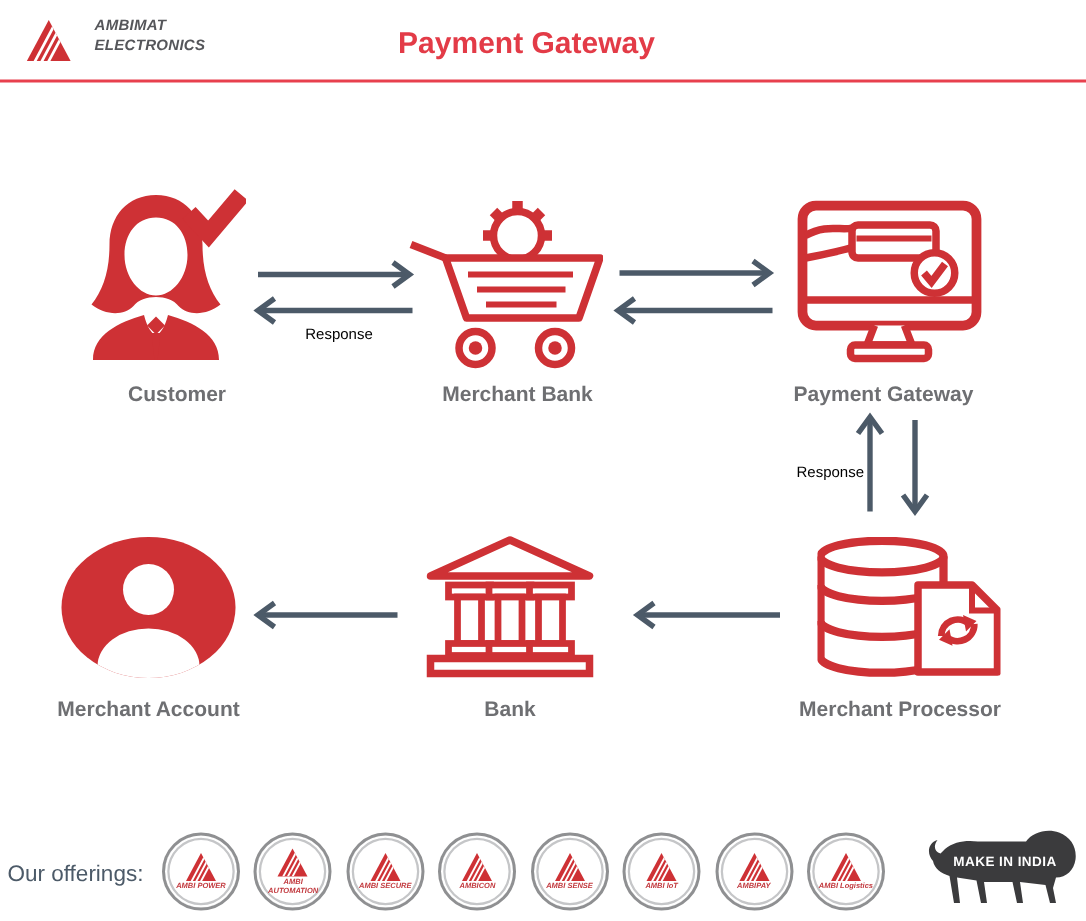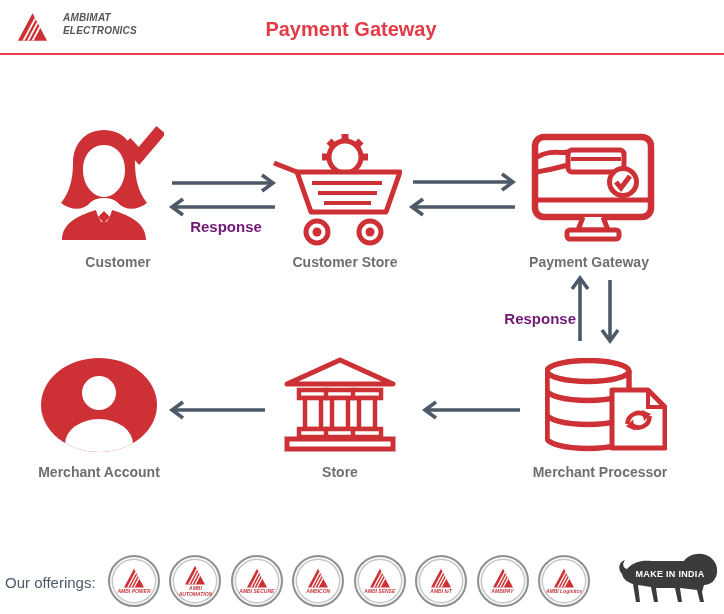--- a/index.html
+++ b/index.html
@@ -9,21 +9,21 @@
   .brand-tri{position:absolute;left:17px;top:11px;}
   .brand-text{position:absolute;left:63px;top:12px;font-style:italic;font-weight:bold;
               color:#55565A;font-size:10px;line-height:12.5px;letter-spacing:.2px;}
   .page-title{position:absolute;left:351px;top:18px;transform:translateX(-50%);
               font-size:20px;font-weight:bold;color:#E33B47;white-space:nowrap;}
   .header-rule{position:absolute;left:0;top:53px;width:724px;height:2px;background:#E8404E;}
   
   .icon{position:absolute;}
   .node-label{position:absolute;transform:translateX(-50%);font-size:14px;font-weight:bold;
               color:#6E6F72;white-space:nowrap;}
-  .response{position:absolute;font-size:15px;font-weight:bold;color:#701a75;white-space:nowrap;}
+  .response{position:absolute;font-size:10px;font-weight:normal;color:#000000;white-space:nowrap;}
   .arrows{position:absolute;left:0;top:0;pointer-events:none;}
   
   .offerings-label{position:absolute;left:5px;top:574px;font-size:15px;font-weight:normal;color:#4C5A68;}
   .badges{position:absolute;left:108px;top:553px;width:482px;height:56px;display:flex;
           justify-content:space-between;align-items:center;}
   .badge{width:52px;height:52px;border-radius:50%;background:#fff;border:2px solid #8F9092;
          box-shadow:inset 0 0 0 1.5px #fff, inset 0 0 0 3px #C5C6C8;
          display:flex;flex-direction:column;align-items:center;justify-content:center;box-sizing:border-box;}
   .badge-tri{width:22px;height:20px;}
   .badge-label{font-size:5px;font-style:italic;font-weight:bold;color:#C23A3F;text-align:center;
@@ -132,21 +132,21 @@
         <line x1="40" y1="52" x2="110" y2="52"></line>
         <line x1="46" y1="62" x2="105" y2="62"></line>
         <line x1="52" y1="72" x2="99" y2="72"></line>
       </g>
       <circle cx="45" cy="101" r="11" fill="#fff" stroke-width="5"></circle>
       <circle cx="45" cy="101" r="4.5" fill="#CE3135" stroke="none"></circle>
       <circle cx="98" cy="101" r="11" fill="#fff" stroke-width="5"></circle>
       <circle cx="98" cy="101" r="4.5" fill="#CE3135" stroke="none"></circle>
     </g>
   </svg>
-  <div class="node-label" style="left:345px;top:254px">Customer Store</div>
+  <div class="node-label" style="left:345px;top:254px">Merchant Bank</div>
 
   <svg class="icon" style="left:531px;top:133px" width="124" height="110" viewBox="0 0 124 110">
     <g stroke="#CE3135" fill="none">
       <rect x="4" y="4" width="116" height="80" rx="9" stroke-width="6.5"></rect>
       <path d="M6 24 C20 16 30 21 37 19" stroke-width="5"></path>
       <path d="M6 39 C16 37 27 35 37 32" stroke-width="5"></path>
       <rect x="37" y="17" width="56" height="22" rx="4" stroke-width="5"></rect>
       <line x1="40" y1="26" x2="90" y2="26" stroke-width="4"></line>
       <circle cx="92" cy="49" r="13.5" fill="#fff" stroke-width="5"></circle>
       <path d="M85 49 L90 55 L99 43" stroke-width="5"></path>
@@ -191,21 +191,21 @@
         <rect x="45" y="34" width="28" height="8"></rect>
         <rect x="51" y="42" width="16" height="31"></rect>
         <rect x="45" y="73" width="28" height="8"></rect>
         <rect x="72" y="34" width="28" height="8"></rect>
         <rect x="78" y="42" width="16" height="31"></rect>
         <rect x="72" y="73" width="28" height="8"></rect>
       </g>
       <rect x="6" y="83" width="106" height="10" stroke-width="5"></rect>
     </g>
   </svg>
-  <div class="node-label" style="left:340px;top:464px">Store</div>
+  <div class="node-label" style="left:340px;top:464px">Bank</div>
 
   <svg class="icon" style="left:39px;top:357px" width="120" height="97" viewBox="0 0 120 97">
     <defs>
         <clipPath id="maclip">
           <ellipse cx="60" cy="48" rx="58" ry="47"></ellipse>
         </clipPath>
       </defs>
     <ellipse cx="60" cy="48" rx="58" ry="47" fill="#CE3135"></ellipse>
     <g clip-path="url(#maclip)" fill="#fff">
       <circle cx="60" cy="36" r="17"></circle>

